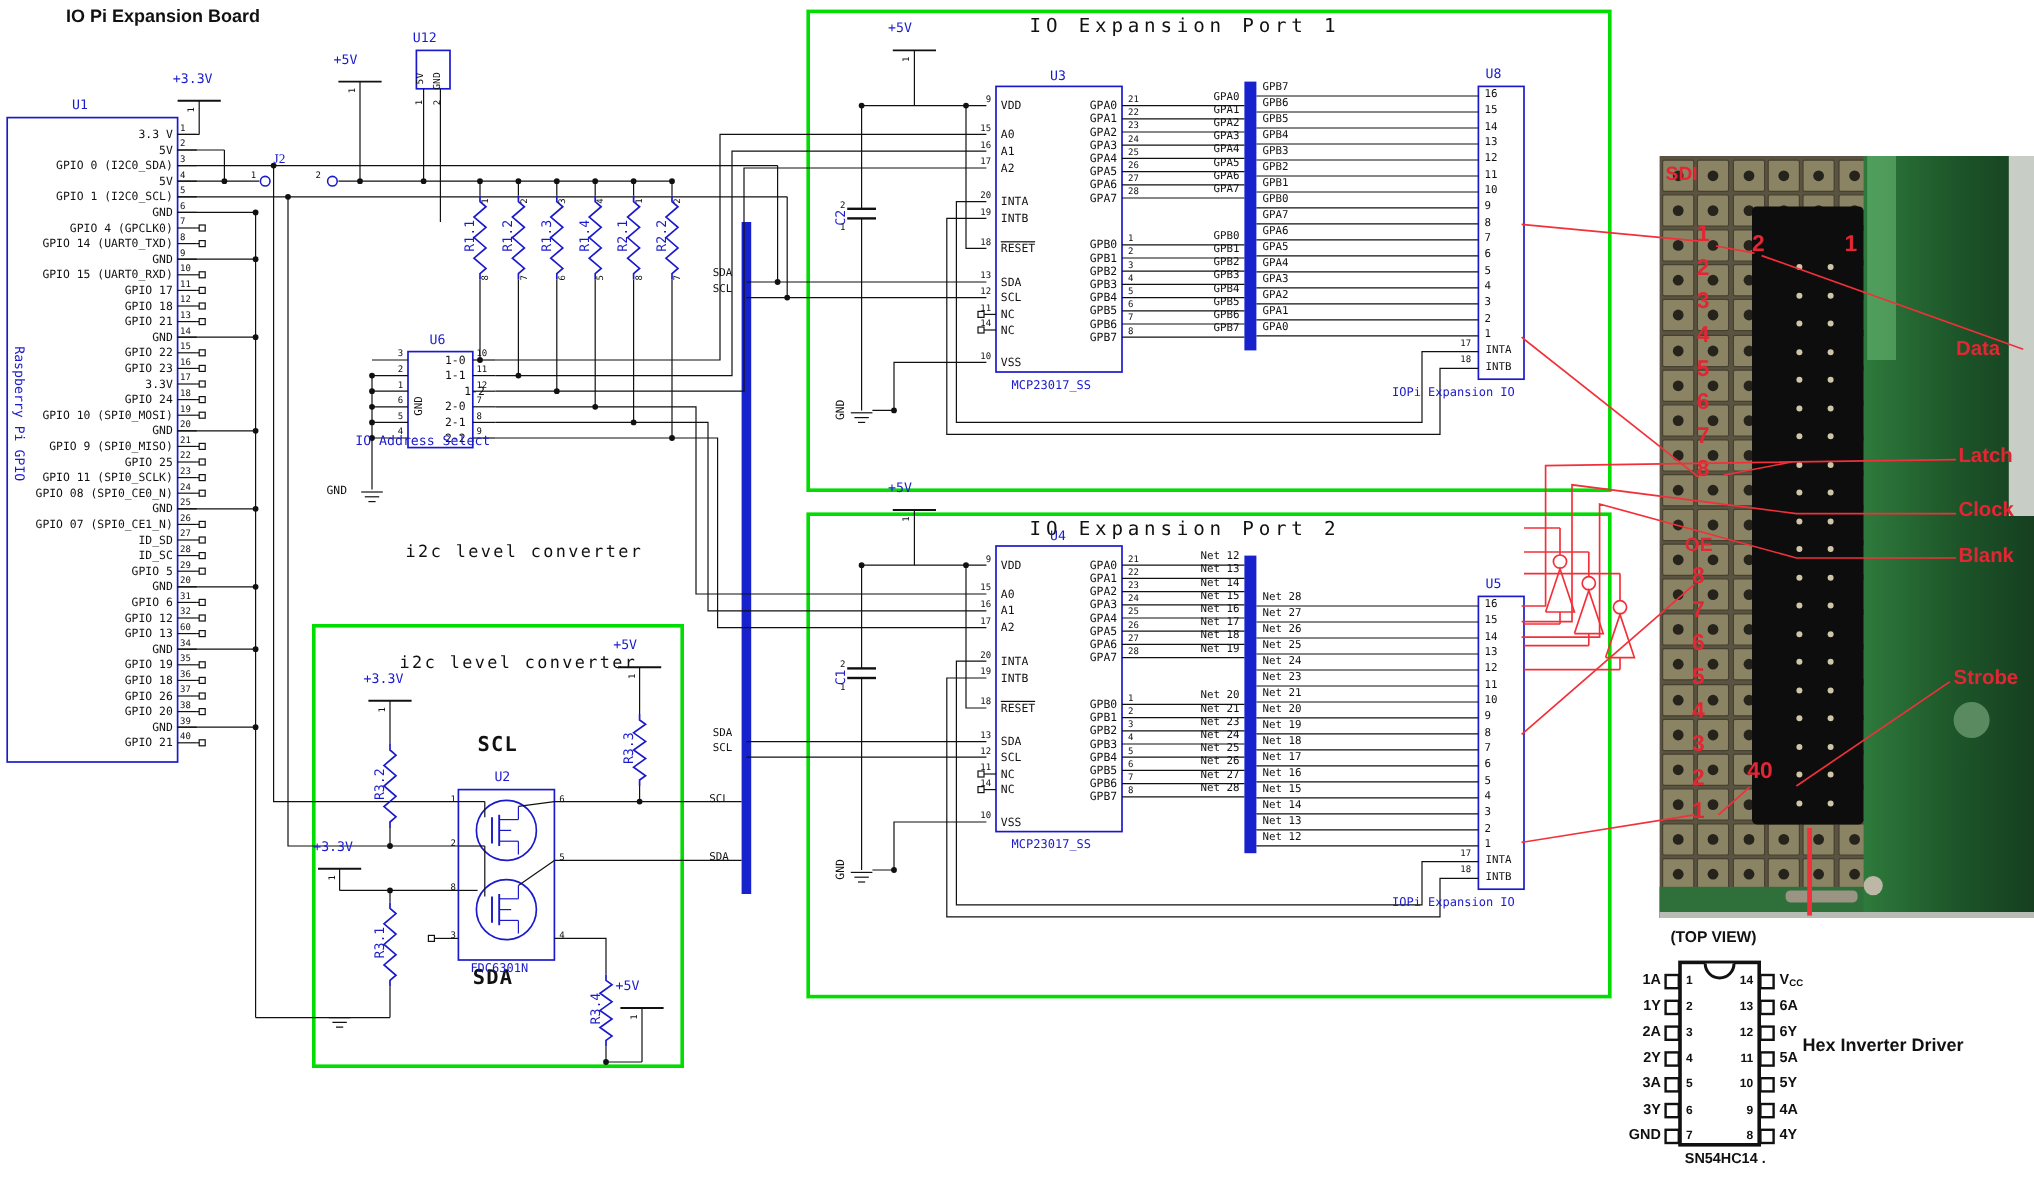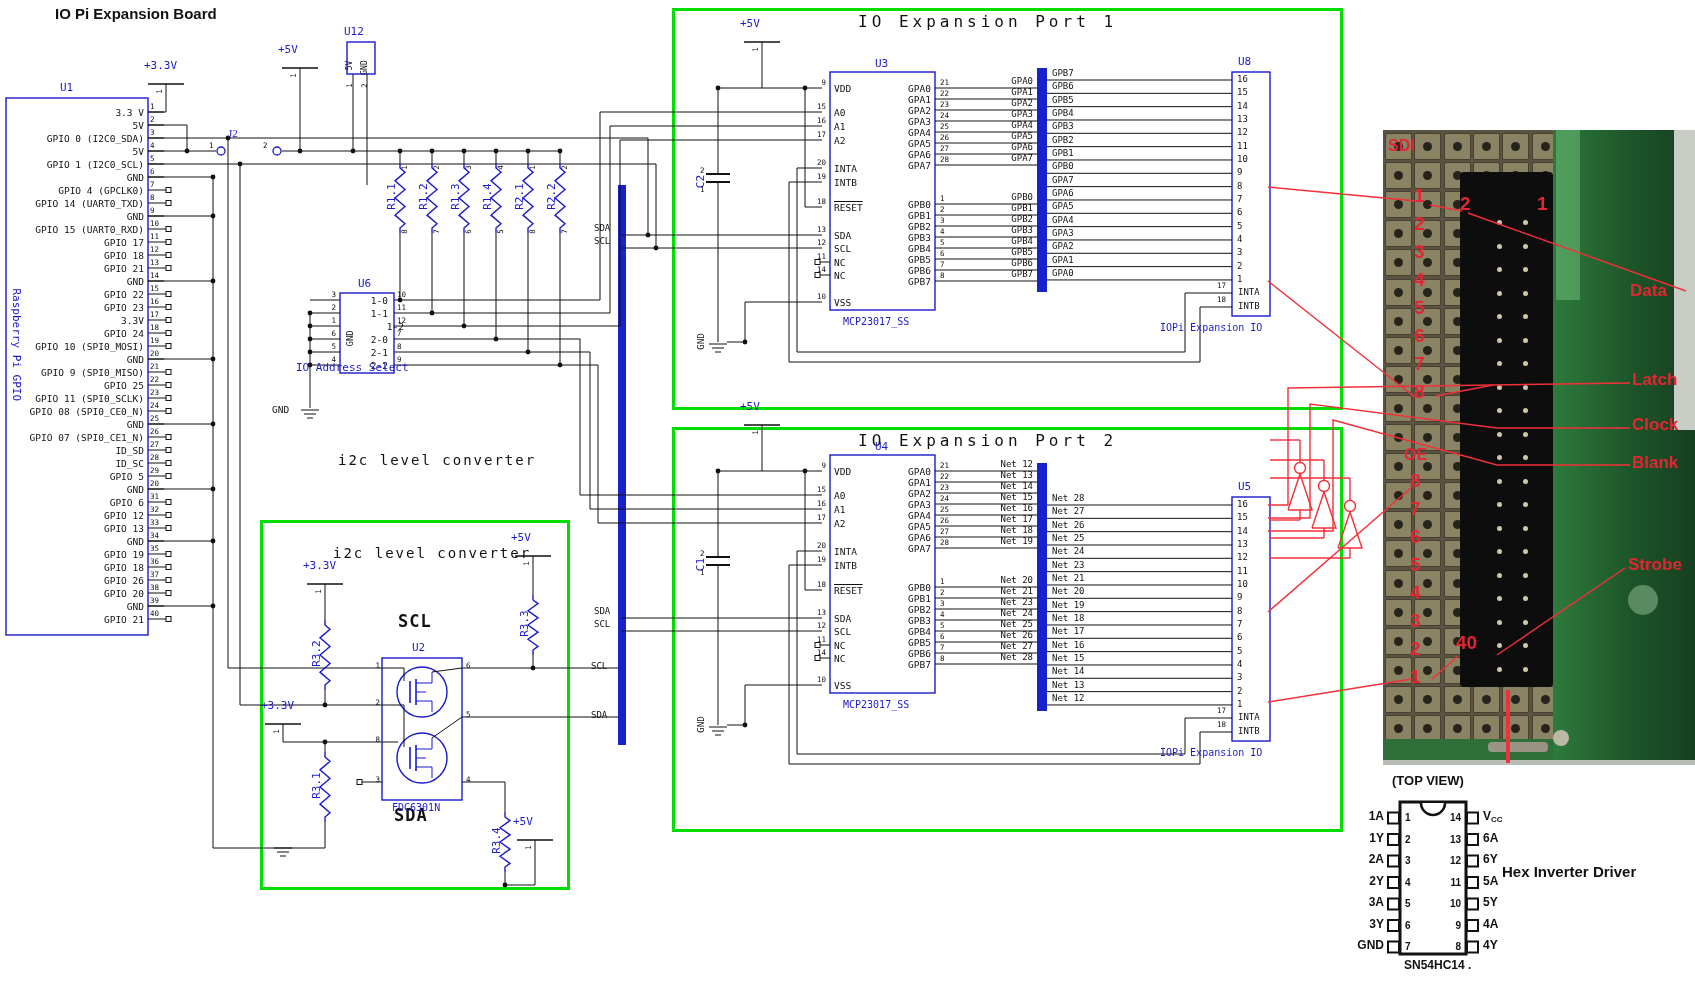--- a/index.html
+++ b/index.html
@@ -921,21 +921,21 @@
       <div class="t num" style="left: 150px; top: 452px;">28</div>
       <div class="t pin r" style="left: 14px; top: 471px; width: 130px;">GPIO 5</div>
       <div class="t num" style="left: 150px; top: 465px;">29</div>
       <div class="t pin r" style="left: 14px; top: 484px; width: 130px;">GND</div>
       <div class="t num" style="left: 150px; top: 478px;">20</div>
       <div class="t pin r" style="left: 14px; top: 497px; width: 130px;">GPIO 6</div>
       <div class="t num" style="left: 150px; top: 491px;">31</div>
       <div class="t pin r" style="left: 14px; top: 510px; width: 130px;">GPIO 12</div>
       <div class="t num" style="left: 150px; top: 504px;">32</div>
       <div class="t pin r" style="left: 14px; top: 523px; width: 130px;">GPIO 13</div>
-      <div class="t num" style="left: 150px; top: 517px;">33</div>
+      <div class="t num" style="left: 150px; top: 517px;">60</div>
       <div class="t pin r" style="left: 14px; top: 536px; width: 130px;">GND</div>
       <div class="t num" style="left: 150px; top: 530px;">34</div>
       <div class="t pin r" style="left: 14px; top: 549px; width: 130px;">GPIO 19</div>
       <div class="t num" style="left: 150px; top: 543px;">35</div>
       <div class="t pin r" style="left: 14px; top: 562px; width: 130px;">GPIO 18</div>
       <div class="t num" style="left: 150px; top: 556px;">36</div>
       <div class="t pin r" style="left: 14px; top: 575px; width: 130px;">GPIO 26</div>
       <div class="t num" style="left: 150px; top: 569px;">37</div>
       <div class="t pin r" style="left: 14px; top: 588px; width: 130px;">GPIO 20</div>
       <div class="t num" style="left: 150px; top: 582px;">38</div>

